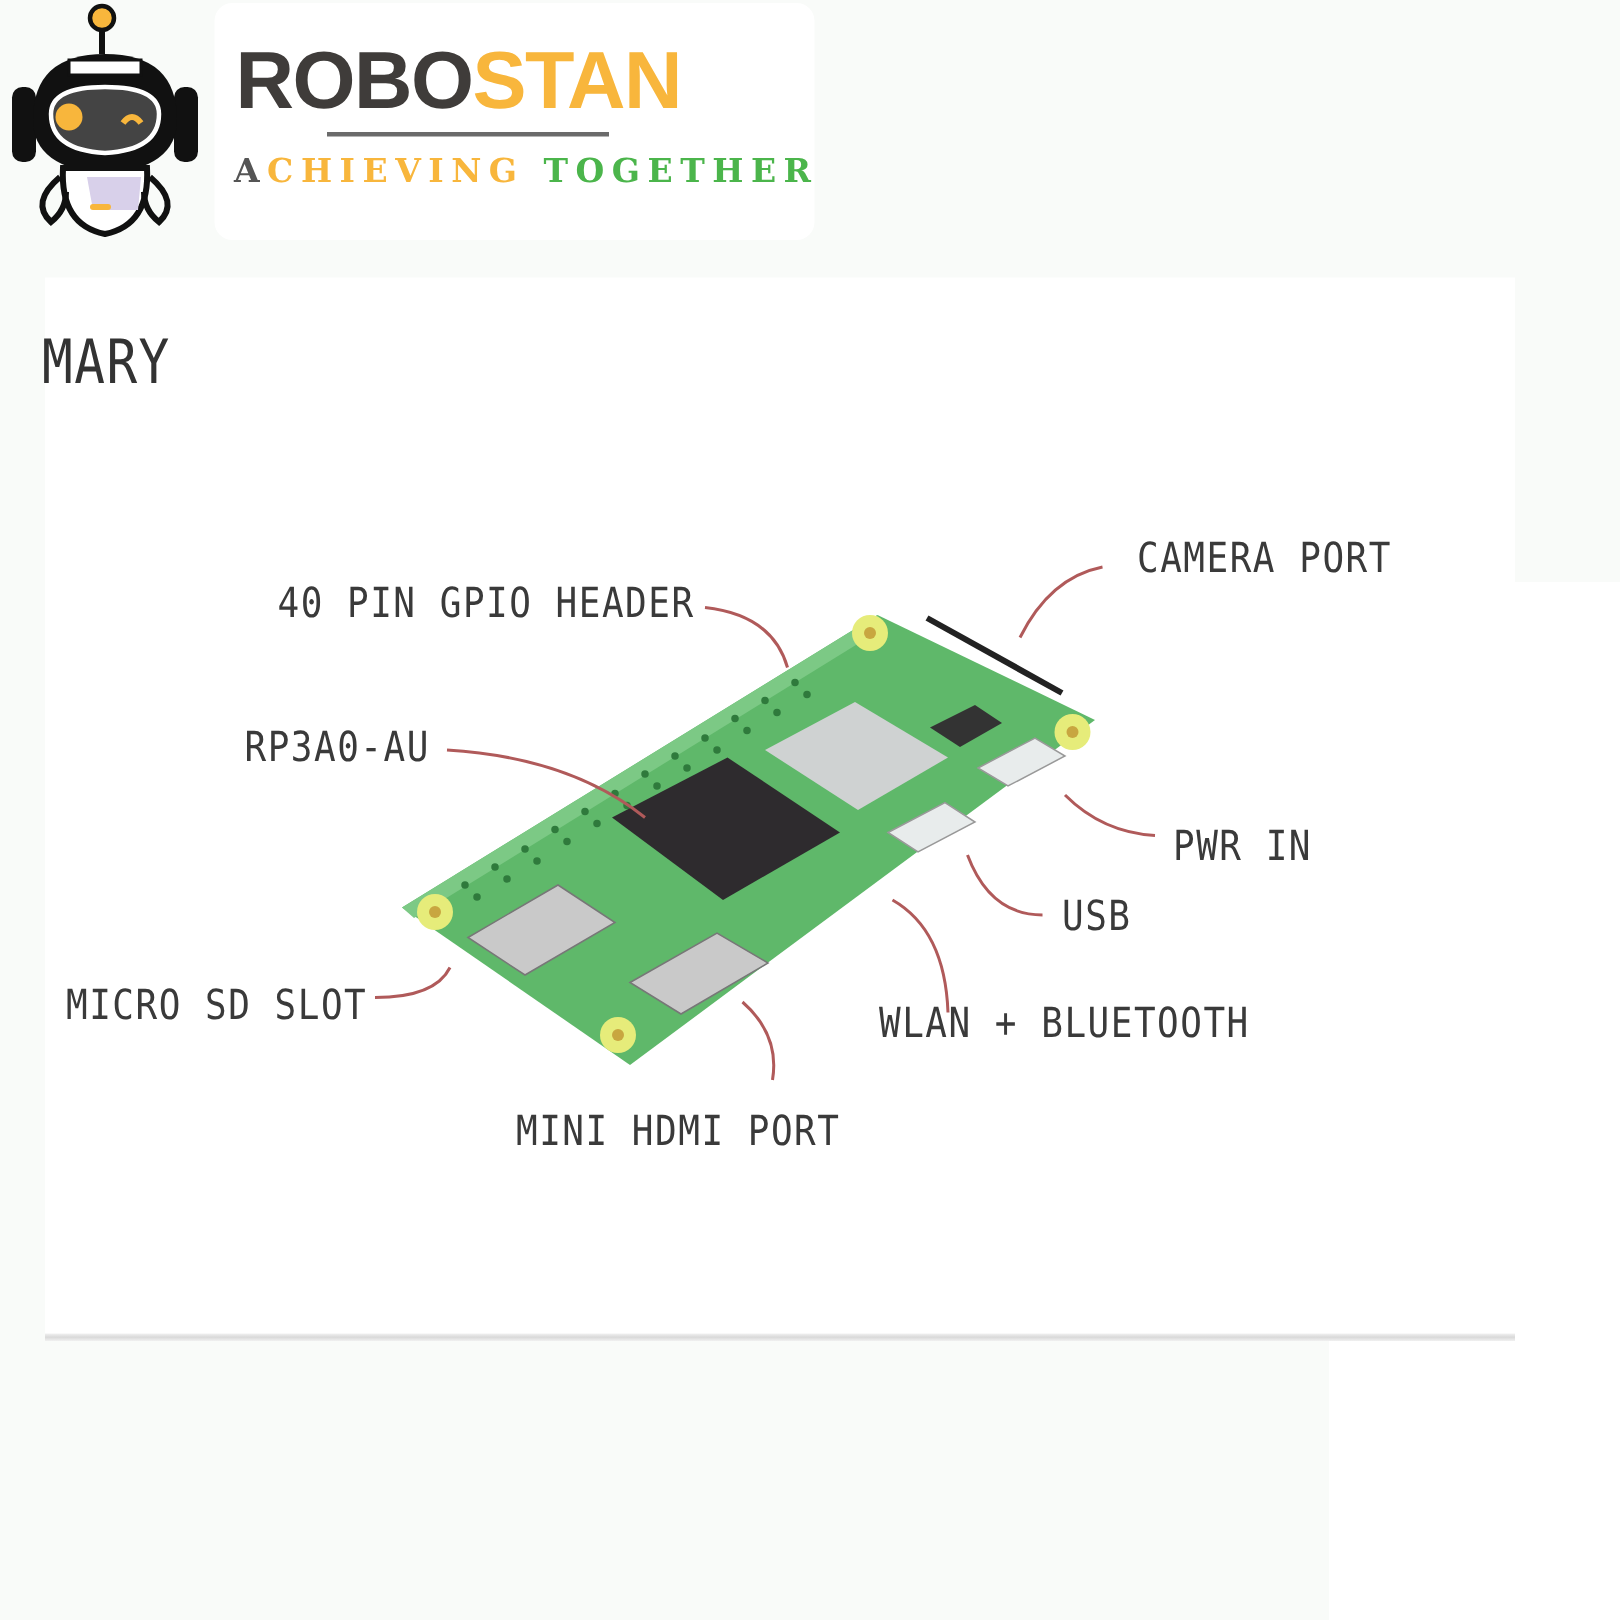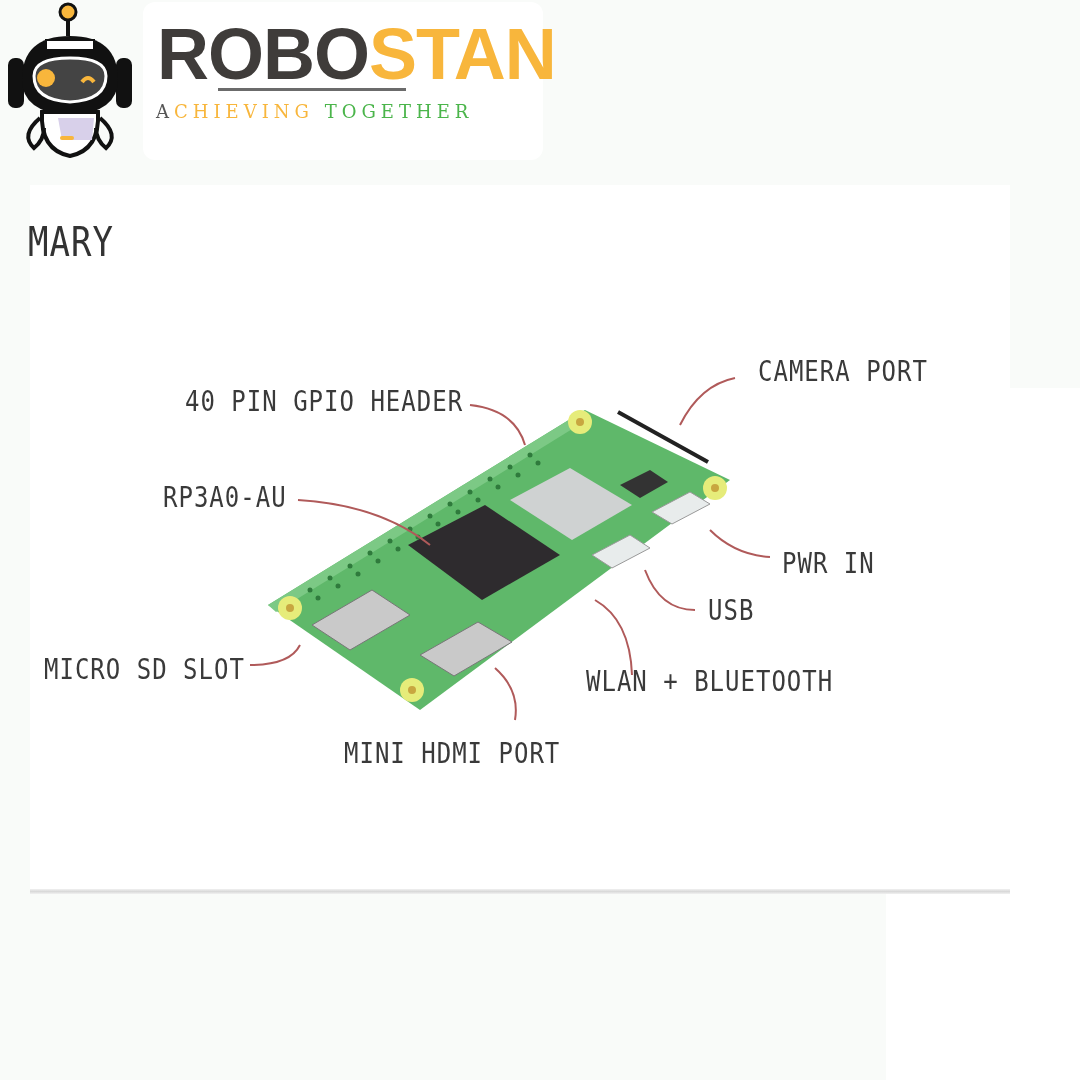--- a/index.html
+++ b/index.html
@@ -1,22 +1,22 @@
 <!DOCTYPE html>
 <html><head>
 <meta charset="utf-8">
 <style>
   html,body{margin:0;padding:0;}
   body{width:1080px;height:1080px;position:relative;background:#f9fbf9;overflow:hidden;font-family:"DejaVu Sans",sans-serif;}
   .logo-card{position:absolute;left:143px;top:2px;width:400px;height:158px;background:#ffffff;border-radius:12px;}
-  .brand{position:absolute;left:157px;top:14px;font-family:"Liberation Sans",sans-serif;font-weight:bold;font-size:72px;letter-spacing:-1px;line-height:80px;}
+  .brand{position:absolute;left:157px;top:14px;font-family:"Liberation Sans",sans-serif;font-weight:bold;font-size:54px;letter-spacing:-1px;line-height:80px;}
   .brand .dark{color:#3f3c3a;}
   .brand .accent{color:#f8b63c;}
   .brand-rule{position:absolute;left:218px;top:88px;width:188px;height:3px;background:#6b6b6b;}
-  .tagline{position:absolute;left:156px;top:101px;font-family:"DejaVu Serif",serif;font-size:18px;letter-spacing:5px;}
+  .tagline{position:absolute;left:156px;top:101px;font-family:"DejaVu Serif",serif;font-size:22px;letter-spacing:5px;font-weight:bold;}
   .tagline .t1{color:#555;}
   .tagline .t2{color:#f8b63c;}
   .tagline .t3{color:#4bb54b;}
   .robot{position:absolute;left:0;top:0;width:140px;height:165px;}
 
   .panel{position:absolute;left:30px;top:185px;width:980px;height:705px;background:#ffffff;}
   .panel-rule{position:absolute;left:30px;top:889px;width:980px;height:5px;background:linear-gradient(#f1f1f1,#d9d9d9,#f1f1f1);}
   .right-strip{position:absolute;left:1010px;top:388px;width:70px;height:692px;background:#ffffff;}
   .bottom-white{position:absolute;left:886px;top:894px;width:124px;height:186px;background:#ffffff;}
 

